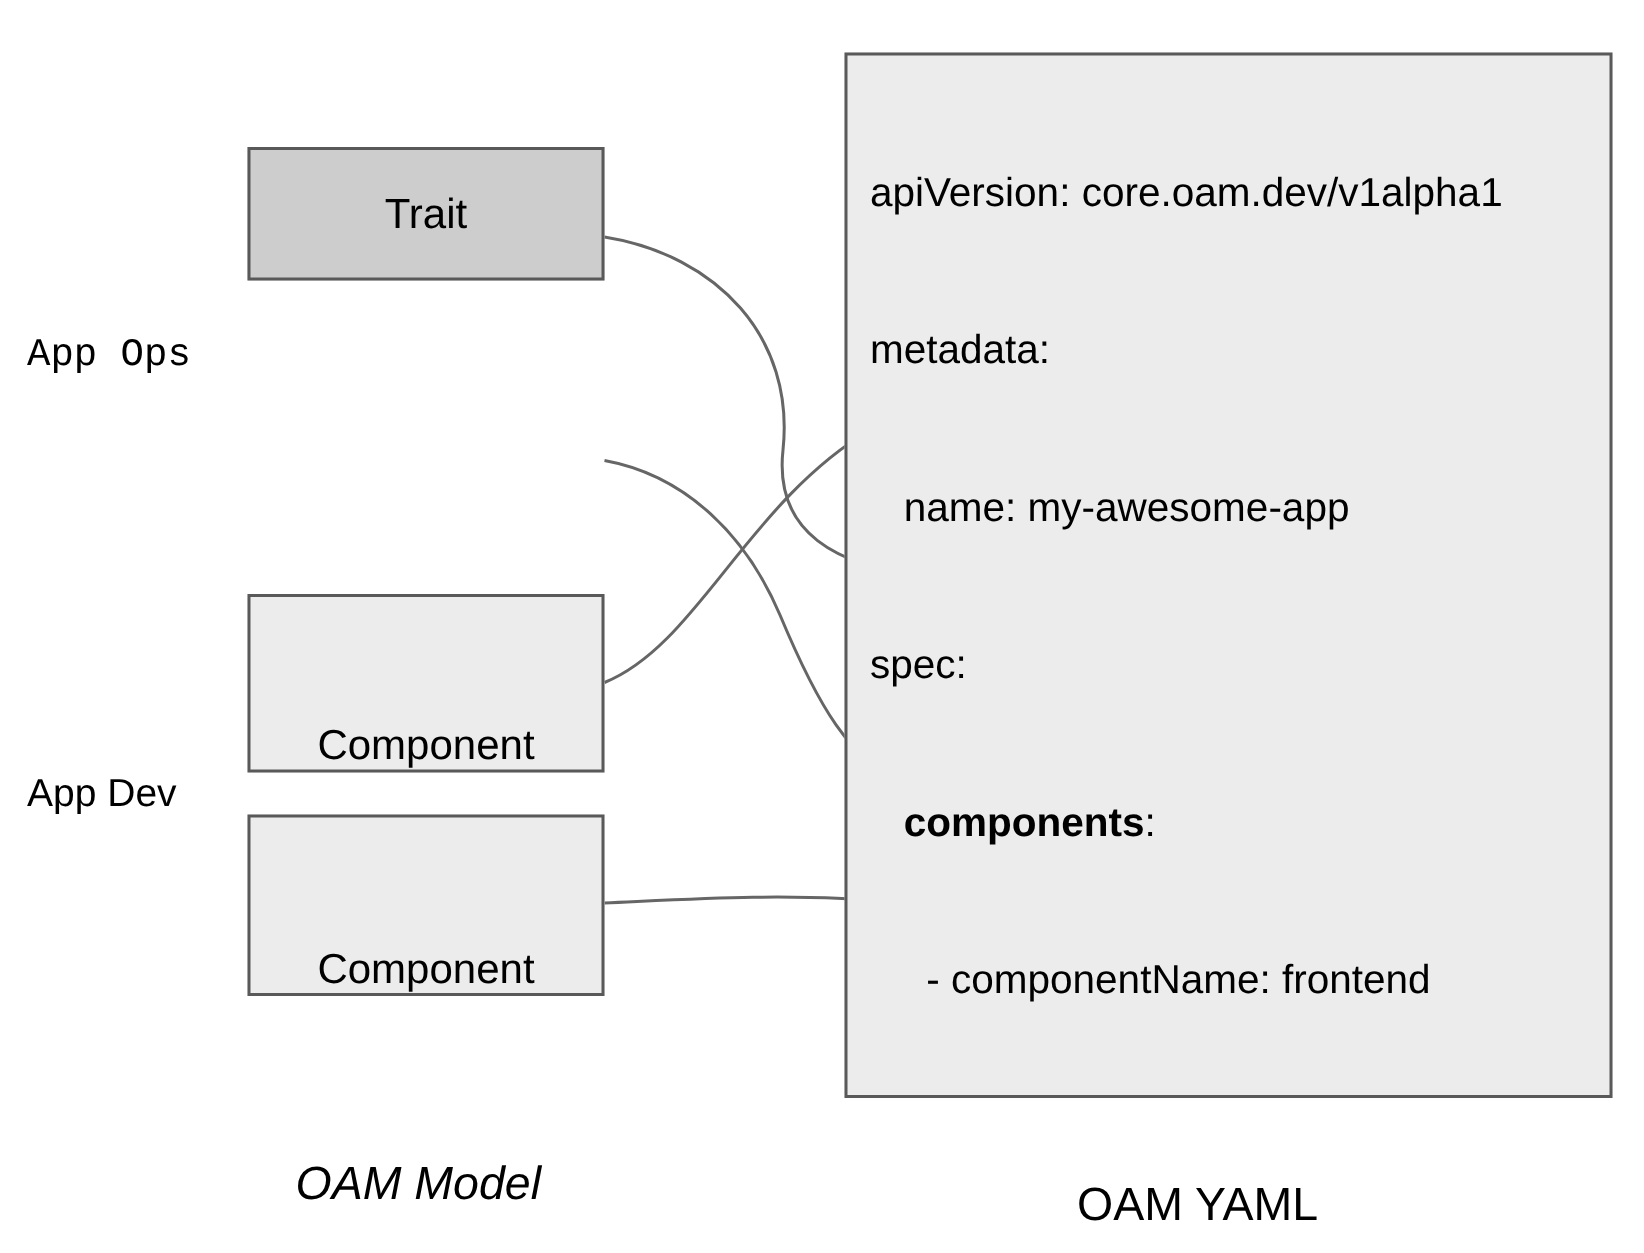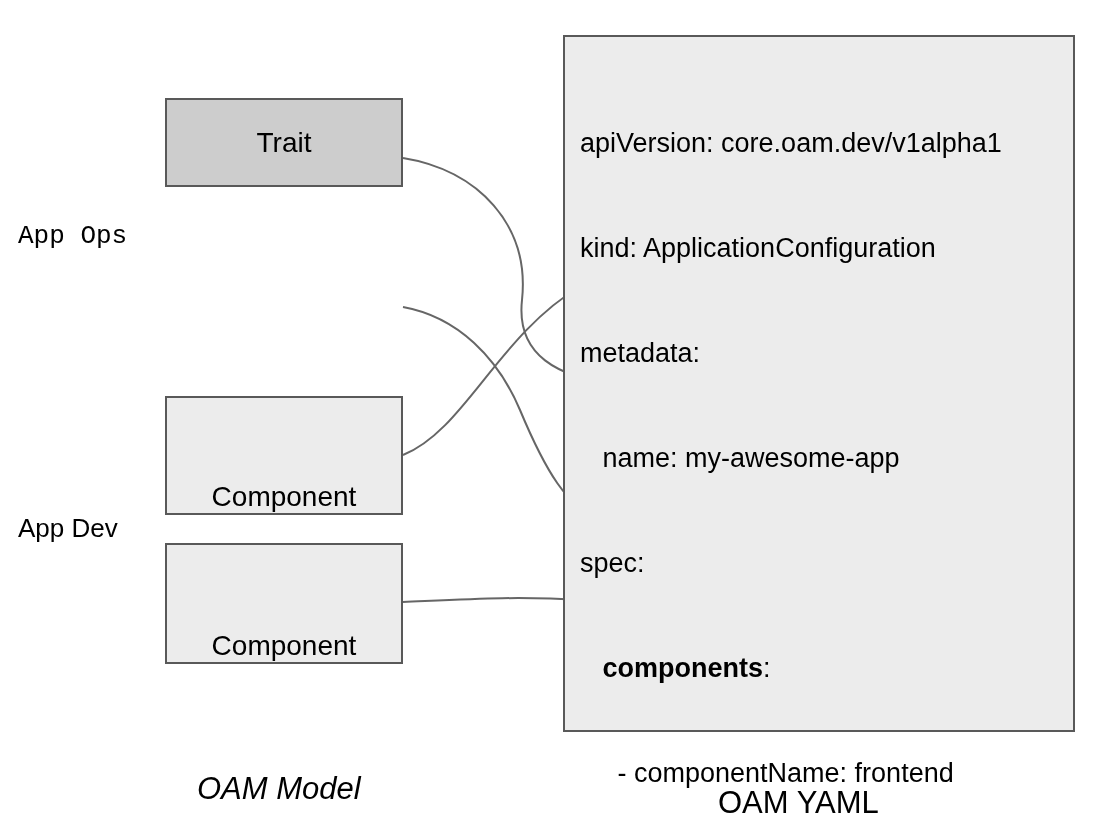--- a/index.html
+++ b/index.html
@@ -20,21 +20,21 @@
   #app-scope-box{top:247px;height:121px;}
   #component-box-1{top:396px;height:119px;}
   #component-box-2{top:543px;height:121px;}
   .actor-label{position:absolute;left:18px;font-size:26px;}
   #app-ops-label{top:221px;font-family:Liberation Mono, monospace;}
   #app-dev-label{top:513px;}
   .panel{
     position:absolute;left:563px;top:35px;width:512px;height:697px;
     box-sizing:border-box;background:var(--panel,#ececec);
     border:2px solid var(--border,#595959);
-    padding:19px 8px 0 15px;
+    padding:4px 8px 0 15px;
     font-size:27px;line-height:35px;white-space:pre;
   }
   .yline b{font-weight:bold;}
   .caption{position:absolute;font-size:31px;}
   #oam-model-caption{left:197px;top:771px;font-style:italic;}
   #oam-yaml-caption{left:718px;top:785px;}
 </style>
 </head>
 <body>
 
@@ -60,21 +60,20 @@
   </div>
   <div class="box light" id="component-box-1">
     <span>Component</span>
   </div>
   <div class="box light" id="component-box-2">
     <span>Component</span>
   </div>
 
   <div class="panel">
     <div class="yline"><span>apiVersion: core.oam.dev/v1alpha1</span><b></b><span></span></div>
-    <div class="yline"><span>kind: ApplicationConfiguration</span><b></b><span></span></div>
     <div class="yline"><span>metadata:</span><b></b><span></span></div>
     <div class="yline"><span>   name: my-awesome-app</span><b></b><span></span></div>
     <div class="yline"><span>spec:</span><b></b><span></span></div>
     <div class="yline"><span>   </span><b>components</b><span>:</span></div>
     <div class="yline"><span>     - componentName: frontend</span><b></b><span></span></div>
     
     
     
     
     

